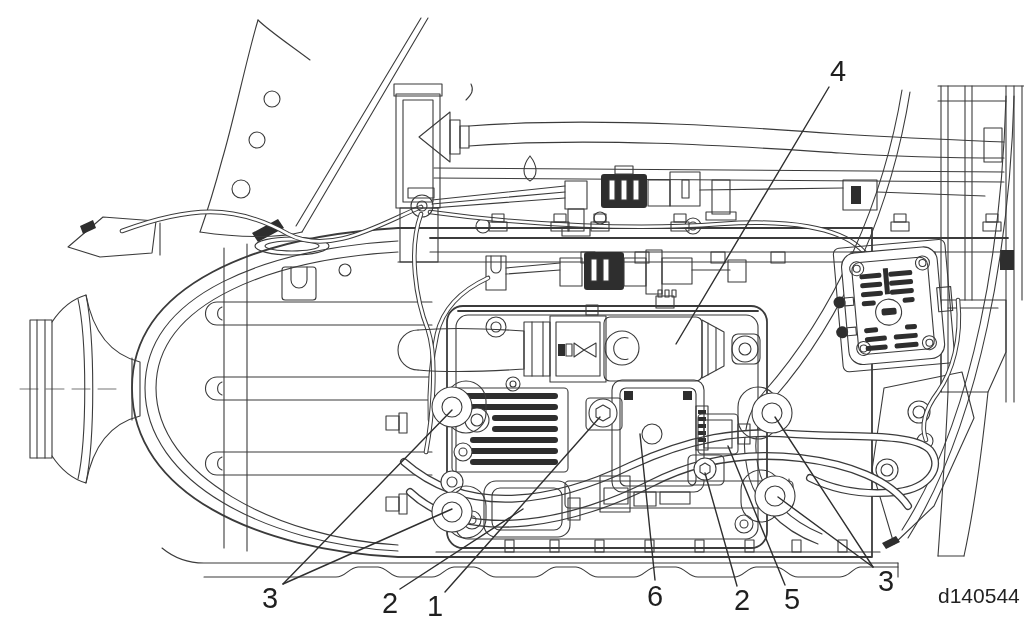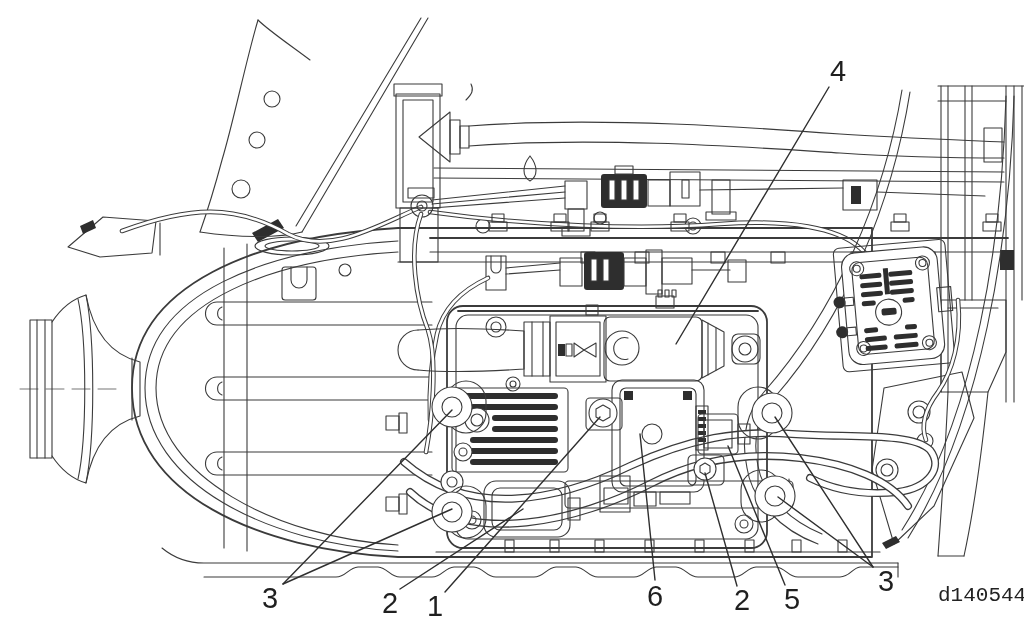--- a/index.html
+++ b/index.html
@@ -12,21 +12,21 @@
   svg .thick{stroke-width:1.8;}
   svg .thin{stroke-width:0.7;}
   svg .hose{stroke-width:8;stroke:#3b3b3b;}
   svg .hosecore{stroke-width:5.4;stroke:#ffffff;}
   svg .wire{stroke-width:4.6;}
   svg .wirecore{stroke-width:2.6;stroke:#ffffff;}
   .leader{stroke:#2f2f2f;stroke-width:1.4;}
   .callout-num{fill:#1f1f1f;stroke:none;font-family:"Liberation Sans",sans-serif;
                font-size:29px;font-weight:500;}
   .drawing-number{position:absolute;left:938px;top:584px;width:74px;text-align:right;
-                  font-size:21px;color:#222;font-family:Liberation Mono, monospace;}
+                  font-size:21px;color:#222;}
 </style>
 </head>
 <body>
 
 <div class="stage">
 <svg width="1024" height="620" viewBox="0 0 1024 620">
 
   <g>
     <rect x="30" y="320" width="22" height="138"></rect>
     <line x1="37" y1="320" x2="37" y2="458"></line>

